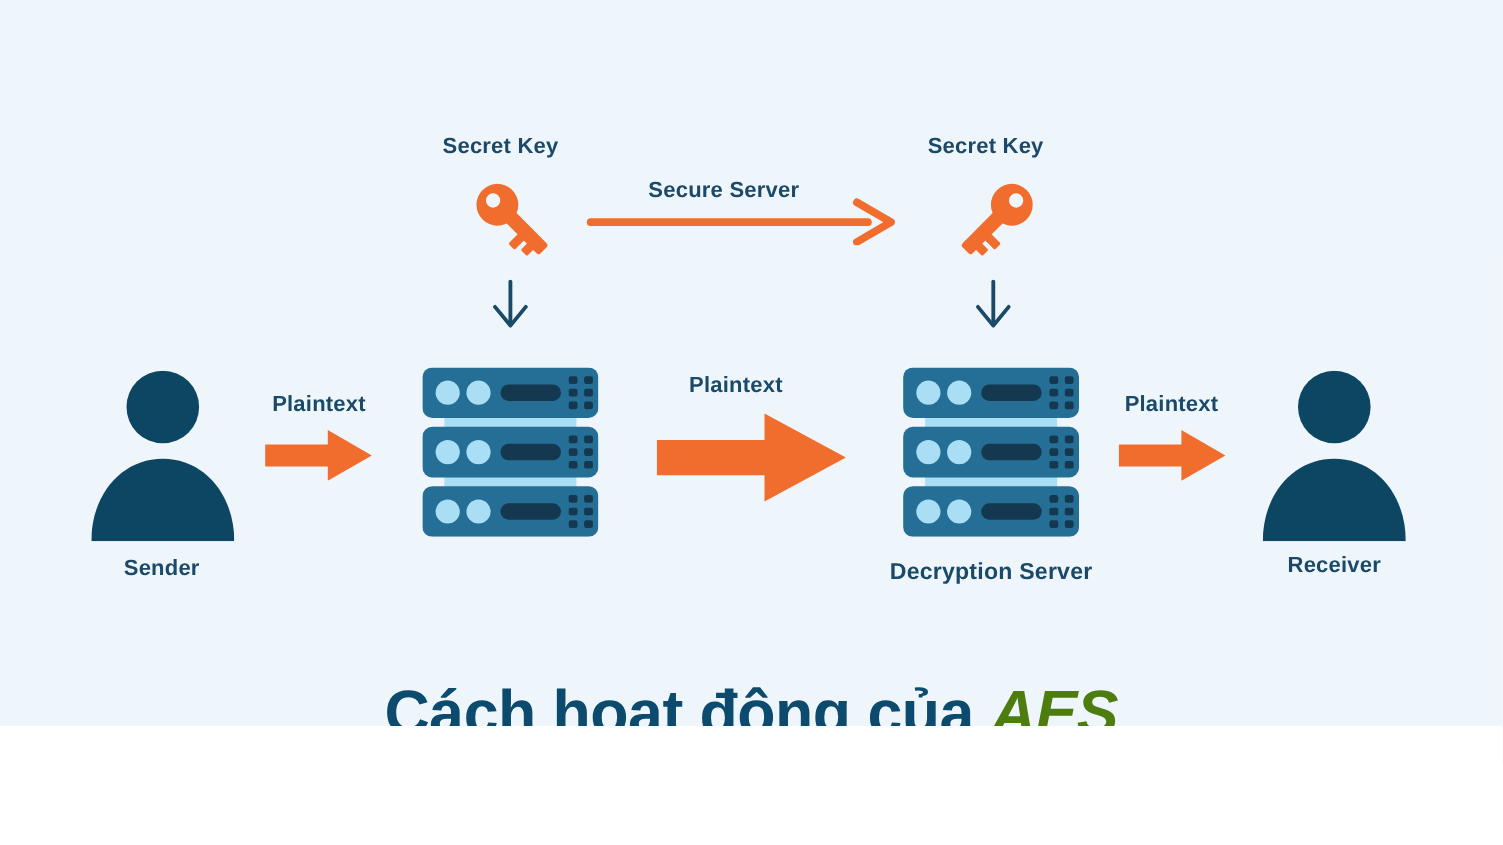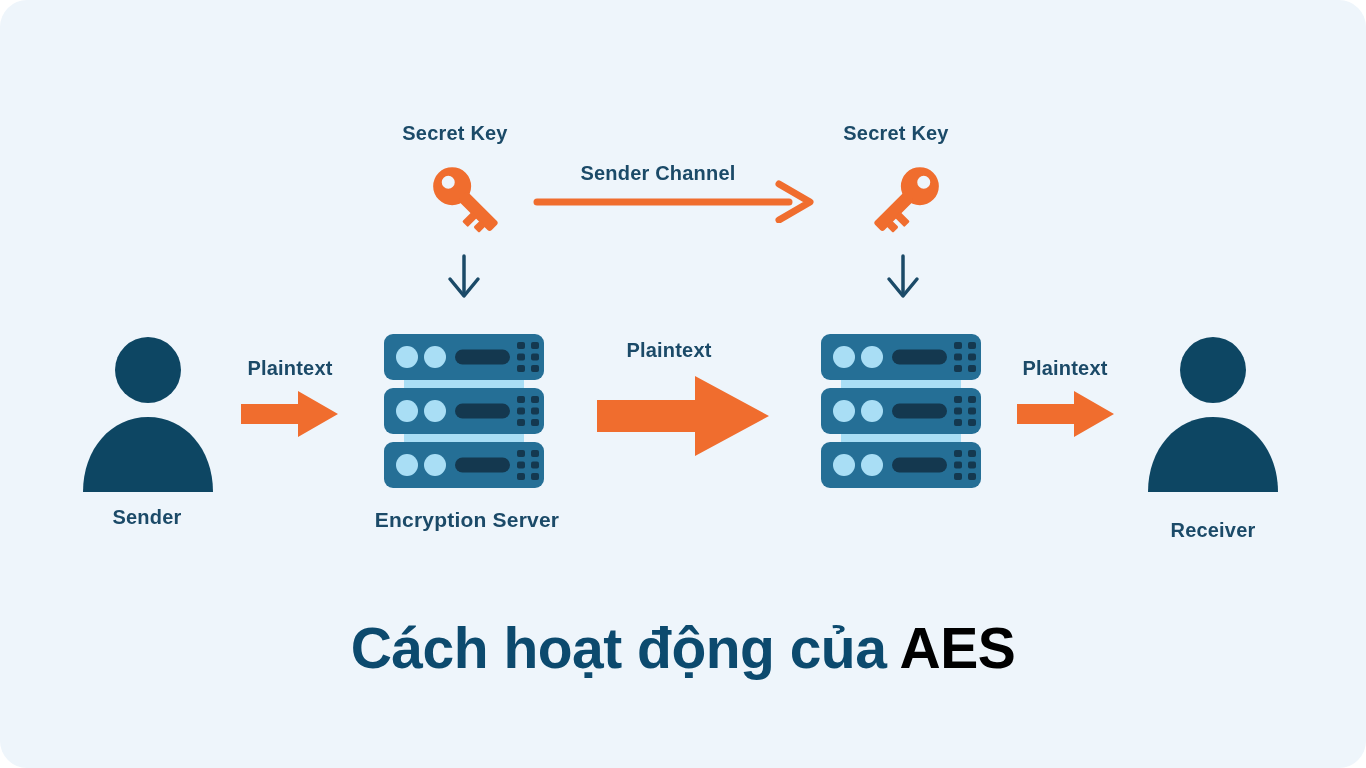--- a/index.html
+++ b/index.html
@@ -1,22 +1,21 @@
 <!DOCTYPE html>
 <html><head>
 <meta charset="utf-8">
 <style>
   html,body{margin:0;padding:0;}
   .canvas{
     position:relative;
-    width:1366px;height:768px;
+    width:1366px;height:660px;
     background:#eef5fb;
     overflow:hidden;
     font-family:"Liberation Sans", sans-serif;
-    border-radius:27px;
   }
   .label{
     position:absolute;
     color:#1b4a68;
     font-weight:700;
     text-align:center;
     font-size:20px;
     letter-spacing:0.2px;
     white-space:nowrap;
   }
@@ -26,21 +25,21 @@
   .title{
     position:absolute;
     left:0;right:0;top:608px;
     text-align:center;
     font-size:57px;
     font-weight:700;
     letter-spacing:-0.5px;
     line-height:80px;
   }
   .title .green{color:#0c4a6e;}
-  .title .dark{color:#000000;}
+  .title .dark{color:#4d7c0f;font-style:italic;}
   svg{display:block;}
 </style>
 </head>
 <body>
 
 <div class="canvas">
 
   <div class="label" style="left:375px;top:122px;width:160px;">Secret Key</div>
 
   <div class="icon" style="left:422px;top:156px;">
@@ -48,21 +47,21 @@
       <g transform="rotate(-45 45 45)" fill="#f06d2e">
         <circle cx="45" cy="24" r="19"></circle>
         <circle cx="45" cy="18.5" r="6.5" fill="#eef5fb"></circle>
         <rect x="39" y="38" width="13" height="45" rx="3"></rect>
         <rect x="27" y="56" width="14" height="8" rx="1.5"></rect>
         <rect x="31" y="68" width="10" height="8" rx="1.5"></rect>
       </g>
     </svg>
   </div>
 
-  <div class="label" style="left:558px;top:162px;width:200px;">Sender Channel</div>
+  <div class="label" style="left:558px;top:162px;width:200px;">Secure Server</div>
 
   <div class="icon" style="left:533px;top:179px;">
     <svg width="285" height="44" viewBox="0 0 285 44">
       <line x1="4" y1="23" x2="256" y2="23" stroke="#f06d2e" stroke-width="7" stroke-linecap="round"></line>
       <polyline points="246,5 277,23 246,41" fill="none" stroke="#f06d2e" stroke-width="7" stroke-linecap="round" stroke-linejoin="round"></polyline>
     </svg>
   </div>
 
   <div class="label" style="left:816px;top:122px;width:160px;">Secret Key</div>
 
@@ -143,21 +142,20 @@
         <rect x="71" y="15.5" width="55" height="15" rx="7.5" fill="#14384f"></rect>
         <rect x="133" y="8" width="8" height="7" rx="2" fill="#14384f"></rect>
           <rect x="147" y="8" width="8" height="7" rx="2" fill="#14384f"></rect>
         <rect x="133" y="19.5" width="8" height="7" rx="2" fill="#14384f"></rect>
           <rect x="147" y="19.5" width="8" height="7" rx="2" fill="#14384f"></rect>
         <rect x="133" y="31" width="8" height="7" rx="2" fill="#14384f"></rect>
           <rect x="147" y="31" width="8" height="7" rx="2" fill="#14384f"></rect>
       </g>
     </svg>
   </div>
-  <div class="label server-label" style="left:357px;top:508px;width:220px;">Encryption Server</div>
 
   <div class="label" style="left:589px;top:339px;width:160px;">Plaintext</div>
   <div class="icon" style="left:597px;top:372px;">
     <svg width="172" height="88" viewBox="0 0 172 88">
       <polygon points="0,28 98,28 98,4 172,44 98,84 98,60 0,60" fill="#f06d2e"></polygon>
     </svg>
   </div>
 
   <div class="icon" style="left:821px;top:334px;">
     <svg width="160" height="154" viewBox="0 0 160 154">
@@ -193,33 +191,34 @@
         <rect x="71" y="15.5" width="55" height="15" rx="7.5" fill="#14384f"></rect>
         <rect x="133" y="8" width="8" height="7" rx="2" fill="#14384f"></rect>
           <rect x="147" y="8" width="8" height="7" rx="2" fill="#14384f"></rect>
         <rect x="133" y="19.5" width="8" height="7" rx="2" fill="#14384f"></rect>
           <rect x="147" y="19.5" width="8" height="7" rx="2" fill="#14384f"></rect>
         <rect x="133" y="31" width="8" height="7" rx="2" fill="#14384f"></rect>
           <rect x="147" y="31" width="8" height="7" rx="2" fill="#14384f"></rect>
       </g>
     </svg>
   </div>
+  <div class="label server-label" style="left:791px;top:508px;width:220px;">Decryption Server</div>
 
   <div class="label" style="left:985px;top:357px;width:160px;">Plaintext</div>
   <div class="icon" style="left:1017px;top:391px;">
     <svg width="97" height="46" viewBox="0 0 97 46">
       <polygon points="0,13 57,13 57,0 97,23 57,46 57,33 0,33" fill="#f06d2e"></polygon>
     </svg>
   </div>
 
   <div class="icon" style="left:1148px;top:337px;">
     <svg width="130" height="155" viewBox="0 0 130 155" fill="#0d4663">
       <circle cx="65" cy="33" r="33"></circle>
       <path d="M0,155 C0,112 28,80 65,80 C102,80 130,112 130,155 Z"></path>
     </svg>
   </div>
-  <div class="label large" style="left:1133px;top:503px;width:160px;margin-top:16px;">Receiver</div>
+  <div class="label large" style="left:1133px;top:503px;width:160px;">Receiver</div>
 
   <div class="title">
     <span class="green">Cách hoạt động của </span><span class="dark">AES</span>
   </div>
 
 </div>
 
 </body></html>

